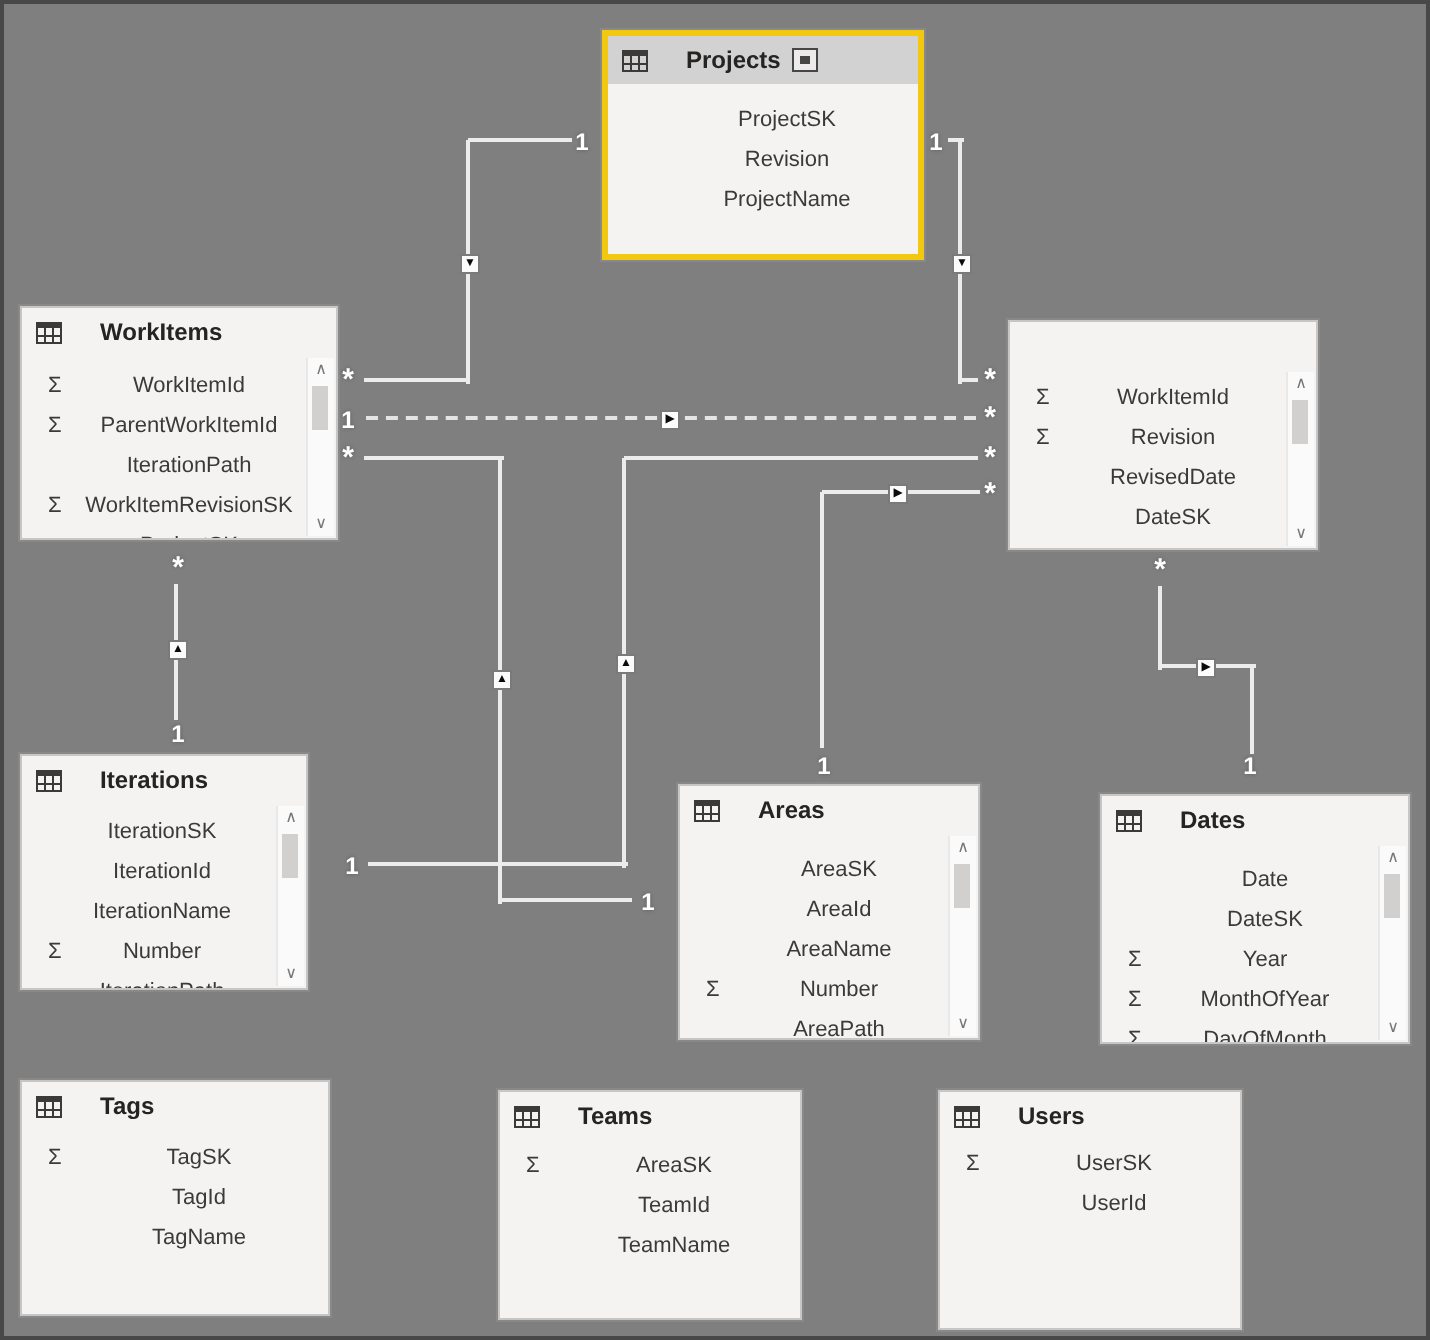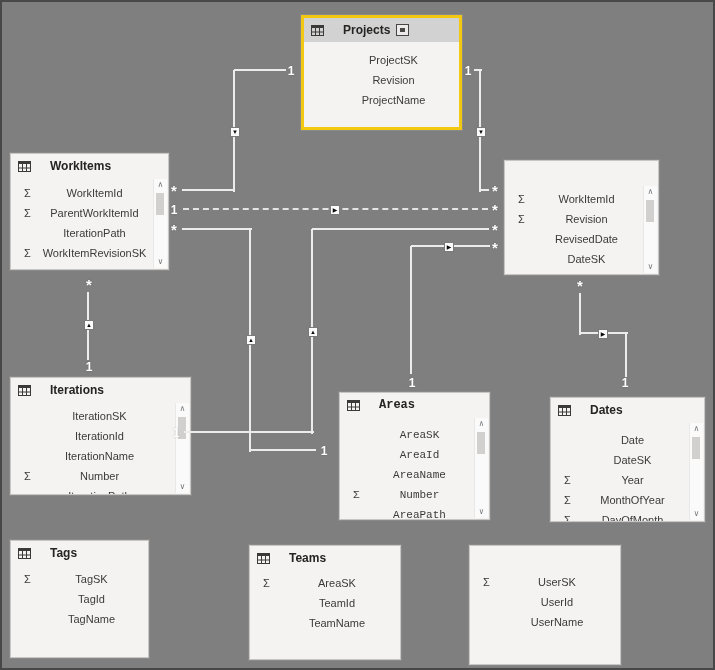--- a/index.html
+++ b/index.html
@@ -111,21 +111,21 @@
         <div class="trow"><span class="flabel">RevisedDate</span></div>
         <div class="trow"><span class="flabel">DateSK</span></div>
         <div class="trow"><span class="flabel">IsCurrent</span></div>
       </div>
       <div class="sb">
         <div class="sb-up">∧</div>
         <div class="sb-thumb"></div>
         <div class="sb-down">∨</div>
       </div>
     </div>
-    <div class="table" style="left: 8px; top: 375px; width: 181px; height: 118px;">
+    <div class="table" style="left: 8px; top: 375px; width: 144px; height: 118px;">
       <div class="thead">
         <span class="ticon">
           <svg width="13" height="11" viewBox="0 0 13 11">
             <rect x="0.5" y="0.5" width="12" height="10" fill="none" stroke="#3b3a39"></rect>
             <rect x="0" y="0" width="13" height="3" fill="#3b3a39"></rect>
             <line x1="0" y1="7" x2="13" y2="7" stroke="#3b3a39"></line>
             <line x1="4.5" y1="3" x2="4.5" y2="11" stroke="#3b3a39"></line>
             <line x1="8.5" y1="3" x2="8.5" y2="11" stroke="#3b3a39"></line>
           </svg>
         </span>
@@ -137,21 +137,21 @@
         <div class="trow"><span class="flabel">IterationName</span></div>
         <div class="trow"><span class="sigma">Σ</span><span class="flabel">Number</span></div>
         <div class="trow"><span class="flabel">IterationPath</span></div>
       </div>
       <div class="sb">
         <div class="sb-up">∧</div>
         <div class="sb-thumb"></div>
         <div class="sb-down">∨</div>
       </div>
     </div>
-    <div class="table" style="left: 337px; top: 390px; width: 151px; height: 128px; font-family: Liberation Mono, monospace;">
+    <div class="table" style="left: 337px; top: 390px; width: 151px; height: 128px;">
       <div class="thead">
         <span class="ticon">
           <svg width="13" height="11" viewBox="0 0 13 11">
             <rect x="0.5" y="0.5" width="12" height="10" fill="none" stroke="#3b3a39"></rect>
             <rect x="0" y="0" width="13" height="3" fill="#3b3a39"></rect>
             <line x1="0" y1="7" x2="13" y2="7" stroke="#3b3a39"></line>
             <line x1="4.5" y1="3" x2="4.5" y2="11" stroke="#3b3a39"></line>
             <line x1="8.5" y1="3" x2="8.5" y2="11" stroke="#3b3a39"></line>
           </svg>
         </span>
@@ -189,21 +189,21 @@
         <div class="trow"><span class="sigma">Σ</span><span class="flabel">Year</span></div>
         <div class="trow"><span class="sigma">Σ</span><span class="flabel">MonthOfYear</span></div>
         <div class="trow"><span class="sigma">Σ</span><span class="flabel">DayOfMonth</span></div>
       </div>
       <div class="sb">
         <div class="sb-up">∧</div>
         <div class="sb-thumb"></div>
         <div class="sb-down">∨</div>
       </div>
     </div>
-    <div class="table" style="left: 8px; top: 538px; width: 139px; height: 118px;">
+    <div class="table" style="left: 8px; top: 538px; width: 155px; height: 118px;">
       <div class="thead">
         <span class="ticon">
           <svg width="13" height="11" viewBox="0 0 13 11">
             <rect x="0.5" y="0.5" width="12" height="10" fill="none" stroke="#3b3a39"></rect>
             <rect x="0" y="0" width="13" height="3" fill="#3b3a39"></rect>
             <line x1="0" y1="7" x2="13" y2="7" stroke="#3b3a39"></line>
             <line x1="4.5" y1="3" x2="4.5" y2="11" stroke="#3b3a39"></line>
             <line x1="8.5" y1="3" x2="8.5" y2="11" stroke="#3b3a39"></line>
           </svg>
         </span>
@@ -228,24 +228,35 @@
         </span>
         <span class="tname">Teams</span>
       </div>
       <div class="tbody" style="padding-top: 3px;">
         <div class="trow"><span class="sigma">Σ</span><span class="flabel">AreaSK</span></div>
         <div class="trow"><span class="flabel">TeamId</span></div>
         <div class="trow"><span class="flabel">TeamName</span></div>
       </div>
     </div>
     <div class="table" style="left: 467px; top: 543px; width: 152px; height: 120px;">
+      <div class="thead">
+        <span class="ticon">
+          <svg width="13" height="11" viewBox="0 0 13 11">
+            <rect x="0.5" y="0.5" width="12" height="10" fill="none" stroke="#3b3a39"></rect>
+            <rect x="0" y="0" width="13" height="3" fill="#3b3a39"></rect>
+            <line x1="0" y1="7" x2="13" y2="7" stroke="#3b3a39"></line>
+            <line x1="4.5" y1="3" x2="4.5" y2="11" stroke="#3b3a39"></line>
+            <line x1="8.5" y1="3" x2="8.5" y2="11" stroke="#3b3a39"></line>
+          </svg>
+        </span>
+        <span class="tname">Users</span>
+      </div>
       <div class="tbody" style="padding-top: 2px;">
         <div class="trow"><span class="sigma">Σ</span><span class="flabel">UserSK</span></div>
         <div class="trow"><span class="flabel">UserId</span></div>
-        <div class="trow"><span class="flabel">UserName</span></div>
       </div>
     </div>
     <div class="rel">
       <div class="seg" style="left: 180px; top: 187px; width: 53px; height: 2px;"></div>
       <div class="seg" style="left: 231px; top: 68px; width: 2px; height: 122px;"></div>
       <div class="seg" style="left: 232px; top: 67px; width: 52px; height: 2px;"></div>
       <span class="card-label many" style="position: absolute; left: 172px; top: 188px;">*</span>
       <span class="card-label" style="position: absolute; left: 289px; top: 69px;">1</span>
       <div class="marker" style="left: 233px; top: 130px;">▼</div>
     </div>

